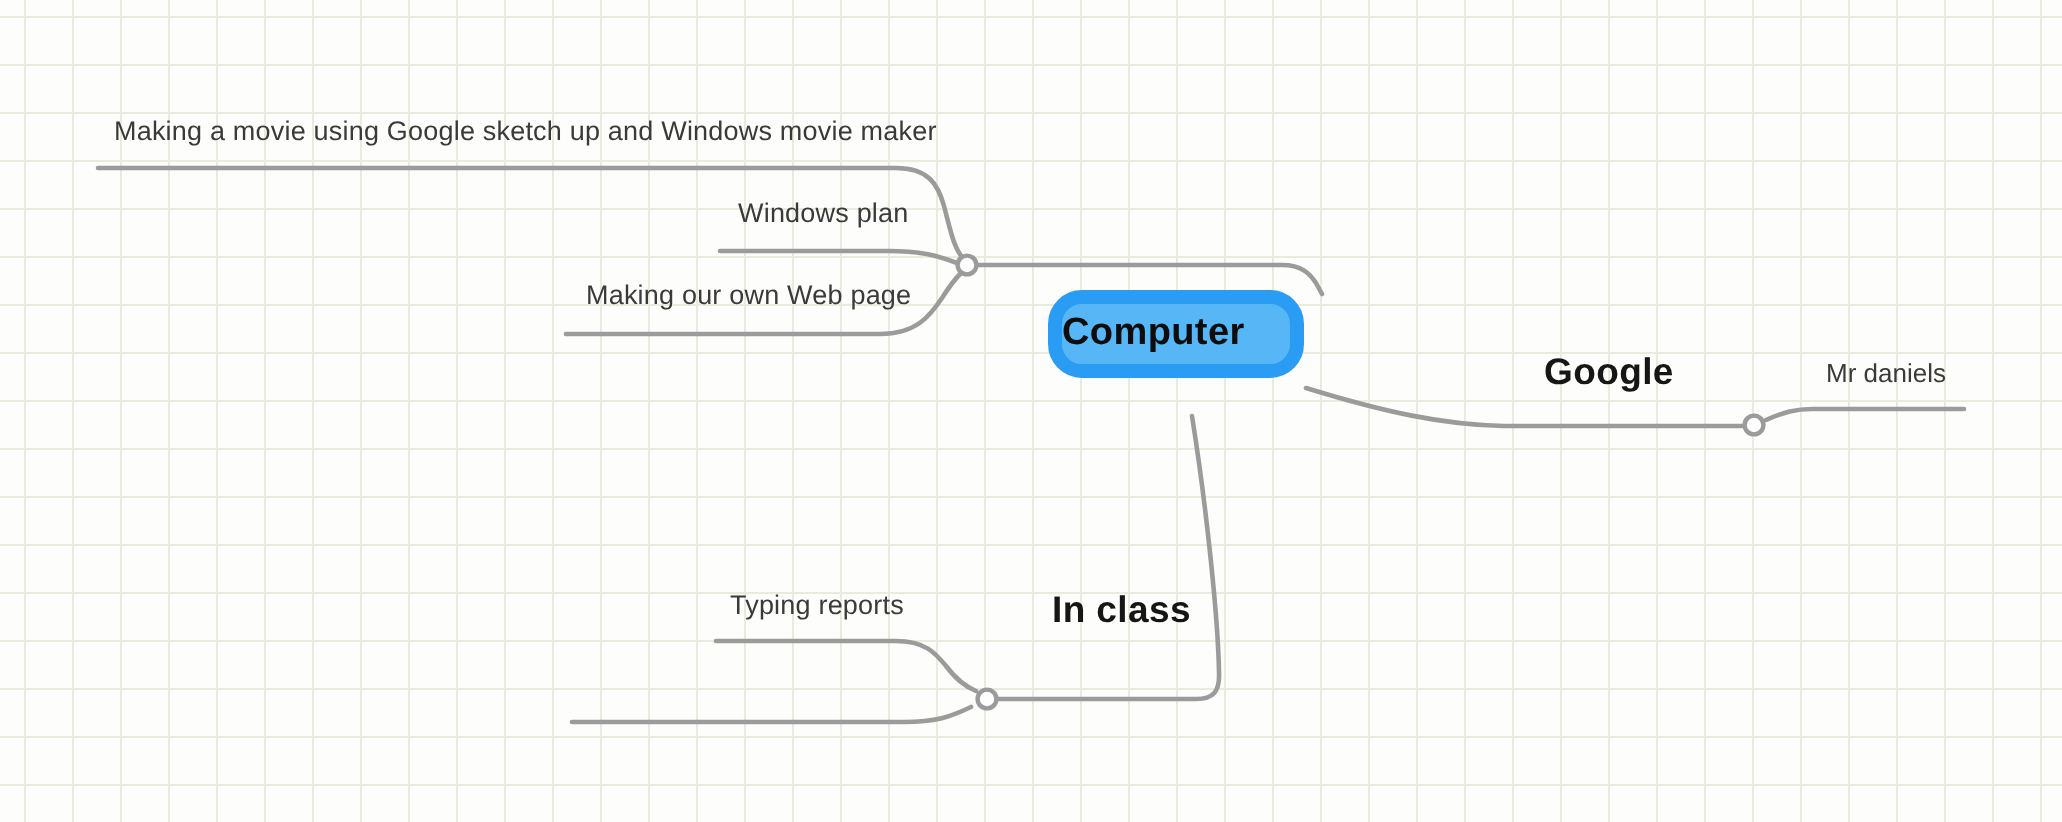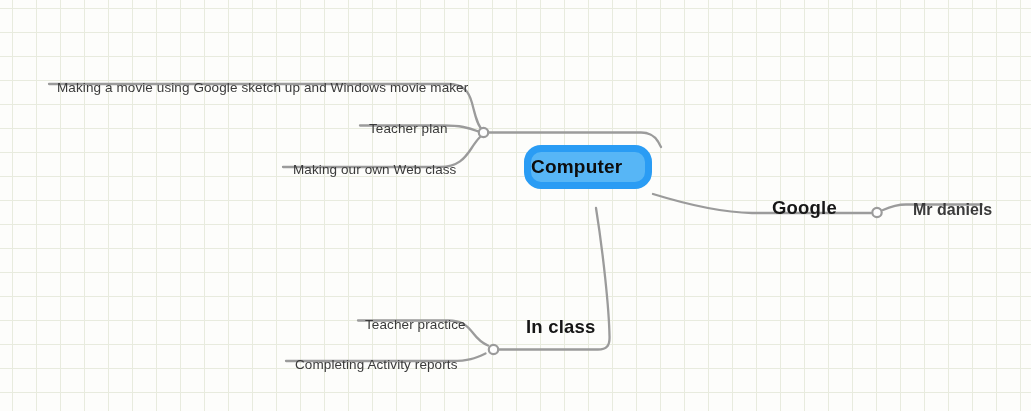--- a/index.html
+++ b/index.html
@@ -44,31 +44,29 @@
     fill: #fefefe;
     stroke: var(--line-color);
     stroke-width: 2.2;
   }
 
   .label {
     position: absolute;
     white-space: nowrap;
     line-height: 1;
     cursor: default;
-    margin-top: 22px;
   }
   .label.child {
     font-size: 13.5px;
     color: var(--child-text);
     letter-spacing: 0.1px;
   }
   .label.attr {
-    font-size: 16px;
+    font-size: 13px;
     color: var(--child-text);
-    font-weight: bold;
   }
   .label.title {
     font-size: 18.5px;
     font-weight: 700;
     color: var(--title-text);
     letter-spacing: 0.2px;
   }
 
   .root-node {
     position: absolute;
@@ -109,25 +107,24 @@
 
     <circle cx="483.5" cy="132.5" r="4.7"></circle>
     <circle cx="877" cy="212.5" r="4.7"></circle>
     <circle cx="493.5" cy="349.5" r="4.7"></circle>
   </svg>
 
   <div class="label title" style="left:772px; top:177px">Google</div>
   <div class="label title" style="left:526px; top:296px">In class</div>
 
   <div class="label child" style="left:57px; top:59px">Making a movie using Google sketch up and Windows movie maker</div>
-  <div class="label child" style="left:369px; top:100px">Teacher plan</div>
-  <div class="label child" style="left:293px; top:141px">Making our own Web class</div>
+  <div class="label child" style="left:369px; top:100px">Windows plan</div>
+  <div class="label child" style="left:293px; top:141px">Making our own Web page</div>
 
   <div class="label attr" style="left:913px; top:180px">Mr daniels</div>
 
-  <div class="label child" style="left:365px; top:296px">Teacher practice</div>
-  <div class="label child" style="left:295px; top:336px">Completing Activity reports</div>
+  <div class="label child" style="left:365px; top:296px">Typing reports</div>
 
   <div class="root-node">
     <span class="root-label">Computer</span>
   </div>
 
 </div>
 
 </body></html>

